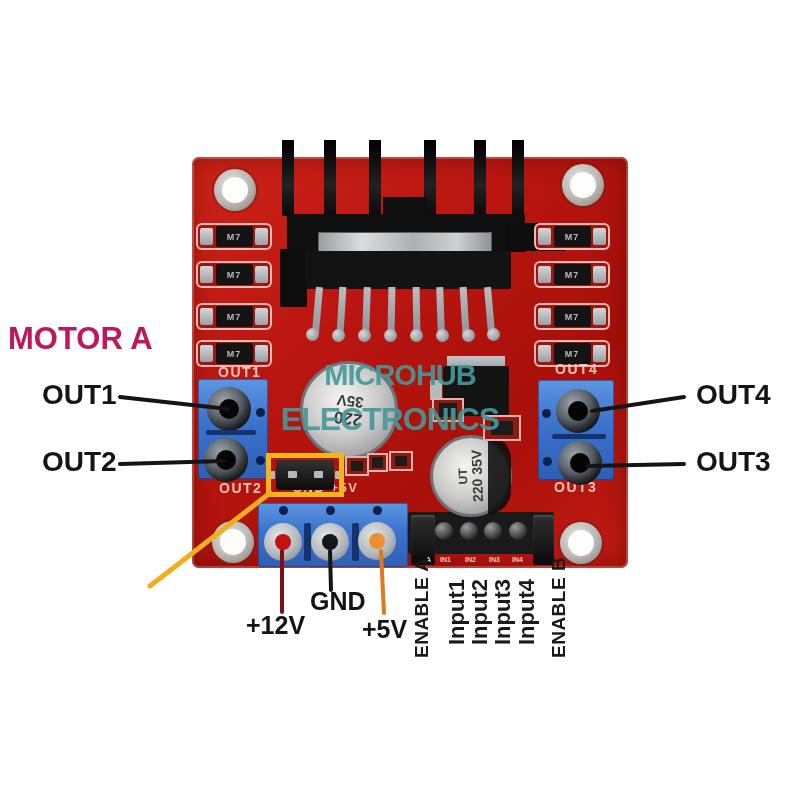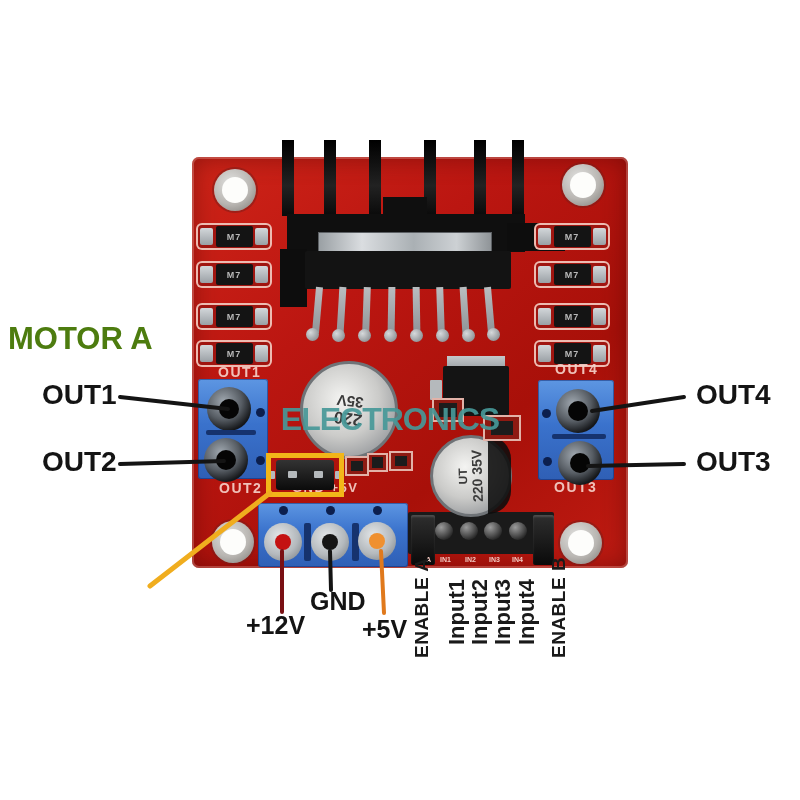--- a/index.html
+++ b/index.html
@@ -55,21 +55,21 @@
   .smd .c{width:62%;height:68%;background:#1c1c1c;}
   .reg{position:absolute;background:#141414;border-radius:2px;}
   .regtab{position:absolute;background:linear-gradient(180deg,#c4c8cb,#9fa4a8);}
   .jbox{position:absolute;border:5px solid #f2b619;background:transparent;z-index:6;}
   .jumperblk{position:absolute;background:linear-gradient(180deg,#333,#0b0b0b);border-radius:3px;z-index:5;}
   .glint{position:absolute;background:#b5b9bc;border-radius:1px;}
 
   
   .wm{position:absolute;color:rgba(70,152,152,.92);font-weight:800;text-align:center;z-index:8;letter-spacing:-1px;}
   .lbl{position:absolute;color:#141414;font-weight:800;z-index:9;white-space:nowrap;}
-  .motor{color:#4d7c0f;font-size:31px;}
+  .motor{color:#be185d;font-size:31px;}
   .big{font-size:28px;}
   .mid{font-size:26px;}
   .pwr{font-size:25px;}
   .vlbl{position:absolute;transform:rotate(-90deg);transform-origin:0 0;white-space:nowrap;
         color:#1a1a1a;z-index:9;}
   .ven{font-size:19px;font-weight:600;letter-spacing:.5px;}
   .vin{font-size:22px;font-weight:600;}
   svg.leaders{position:absolute;left:0;top:0;z-index:7;}
 </style>
 </head>
@@ -261,20 +261,21 @@
 
     <div class="jumperblk" style="left:84px;top:303px;width:58px;height:30px;">
       <div class="glint" style="left:12px;top:11px;width:9px;height:7px;"></div>
       <div class="glint" style="left:38px;top:11px;width:9px;height:7px;"></div>
     </div>
     <div class="glint" style="left:75px;top:314px;width:8px;height:8px;"></div>
     <div class="glint" style="left:143px;top:314px;width:8px;height:8px;"></div>
     <div class="jbox" style="left:74px;top:296px;width:68px;height:34px;"></div>
   </div>
 
+  <div class="wm" style="left:300px;top:359px;width:200px;font-size:29px;">MICROHUB</div>
   <div class="wm" style="left:268px;top:401px;width:244px;font-size:32px;">ELECTRONICS</div>
 
   <svg class="leaders" width="800" height="800">
     <line x1="120" y1="397" x2="228" y2="409" stroke="#141414" stroke-width="4" stroke-linecap="round"></line>
     <line x1="120" y1="464" x2="224" y2="461" stroke="#141414" stroke-width="4" stroke-linecap="round"></line>
     <line x1="684" y1="397" x2="592" y2="411" stroke="#141414" stroke-width="4" stroke-linecap="round"></line>
     <line x1="684" y1="464" x2="588" y2="466" stroke="#141414" stroke-width="4" stroke-linecap="round"></line>
     <line x1="150" y1="586" x2="270" y2="493" stroke="#f0ad1e" stroke-width="5" stroke-linecap="round"></line>
     <line x1="282" y1="612" x2="282" y2="551" stroke="#7a1013" stroke-width="4" stroke-linecap="round"></line>
     <line x1="331" y1="590" x2="330" y2="551" stroke="#141414" stroke-width="4" stroke-linecap="round"></line>

